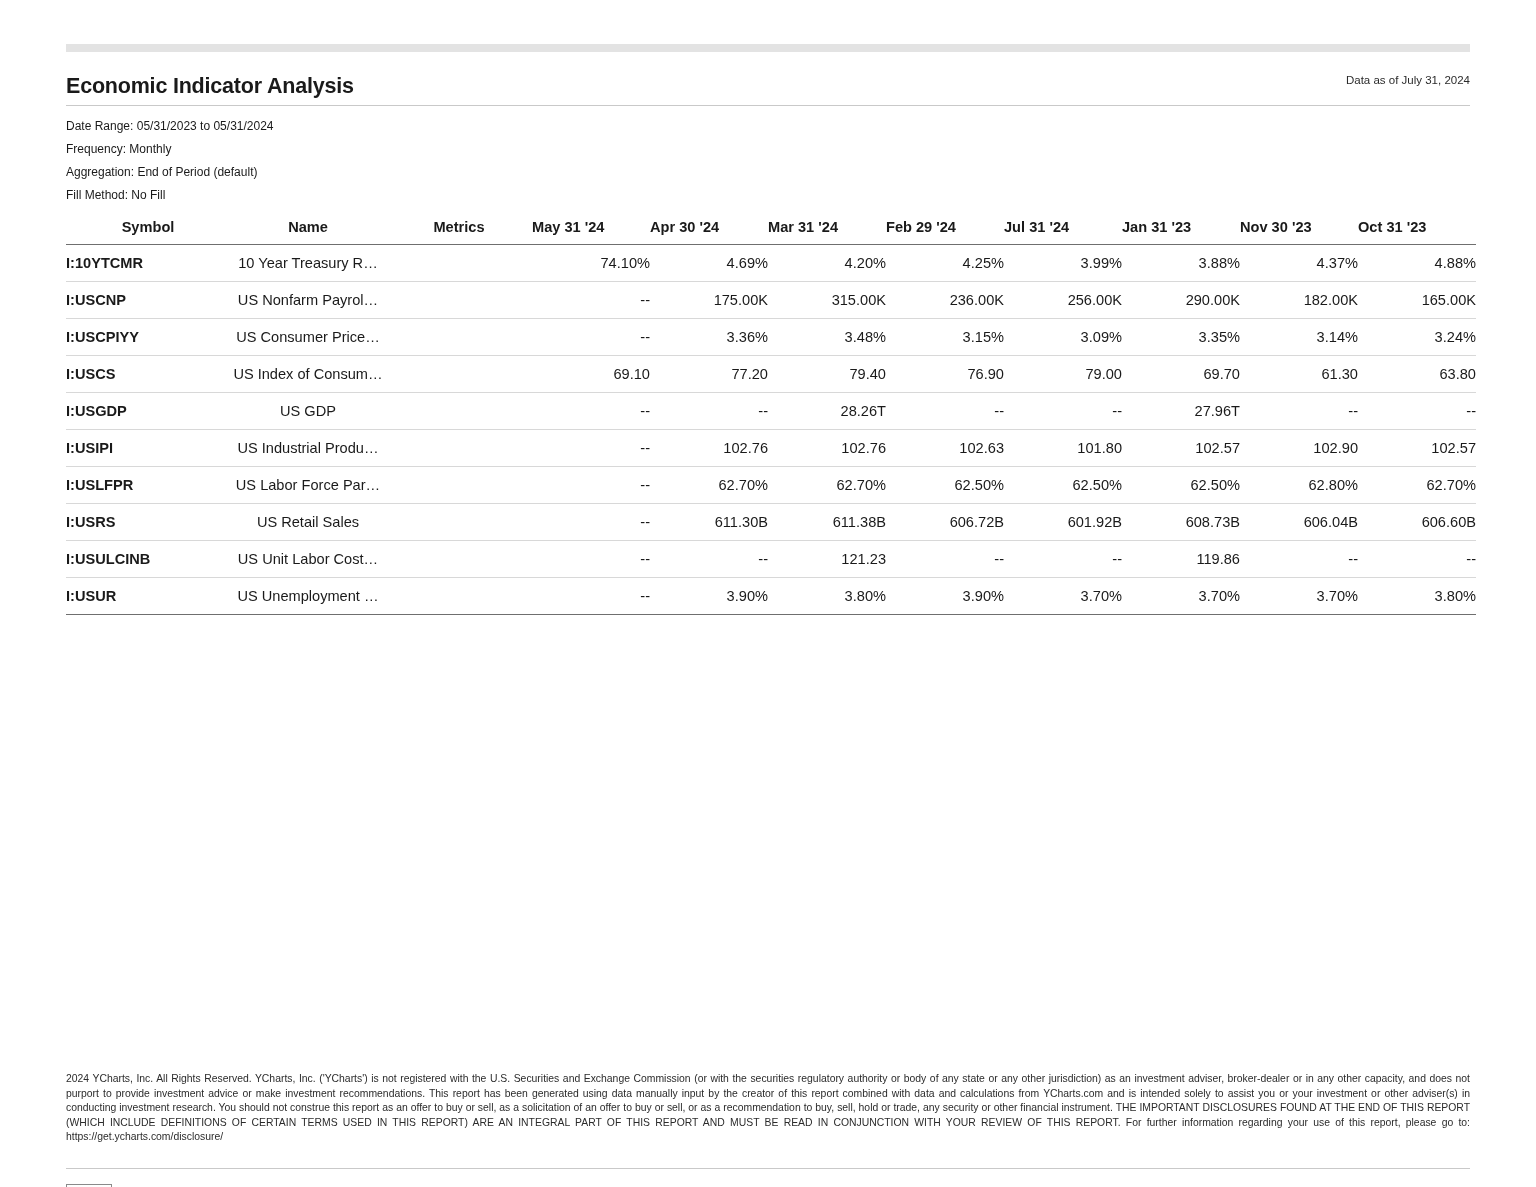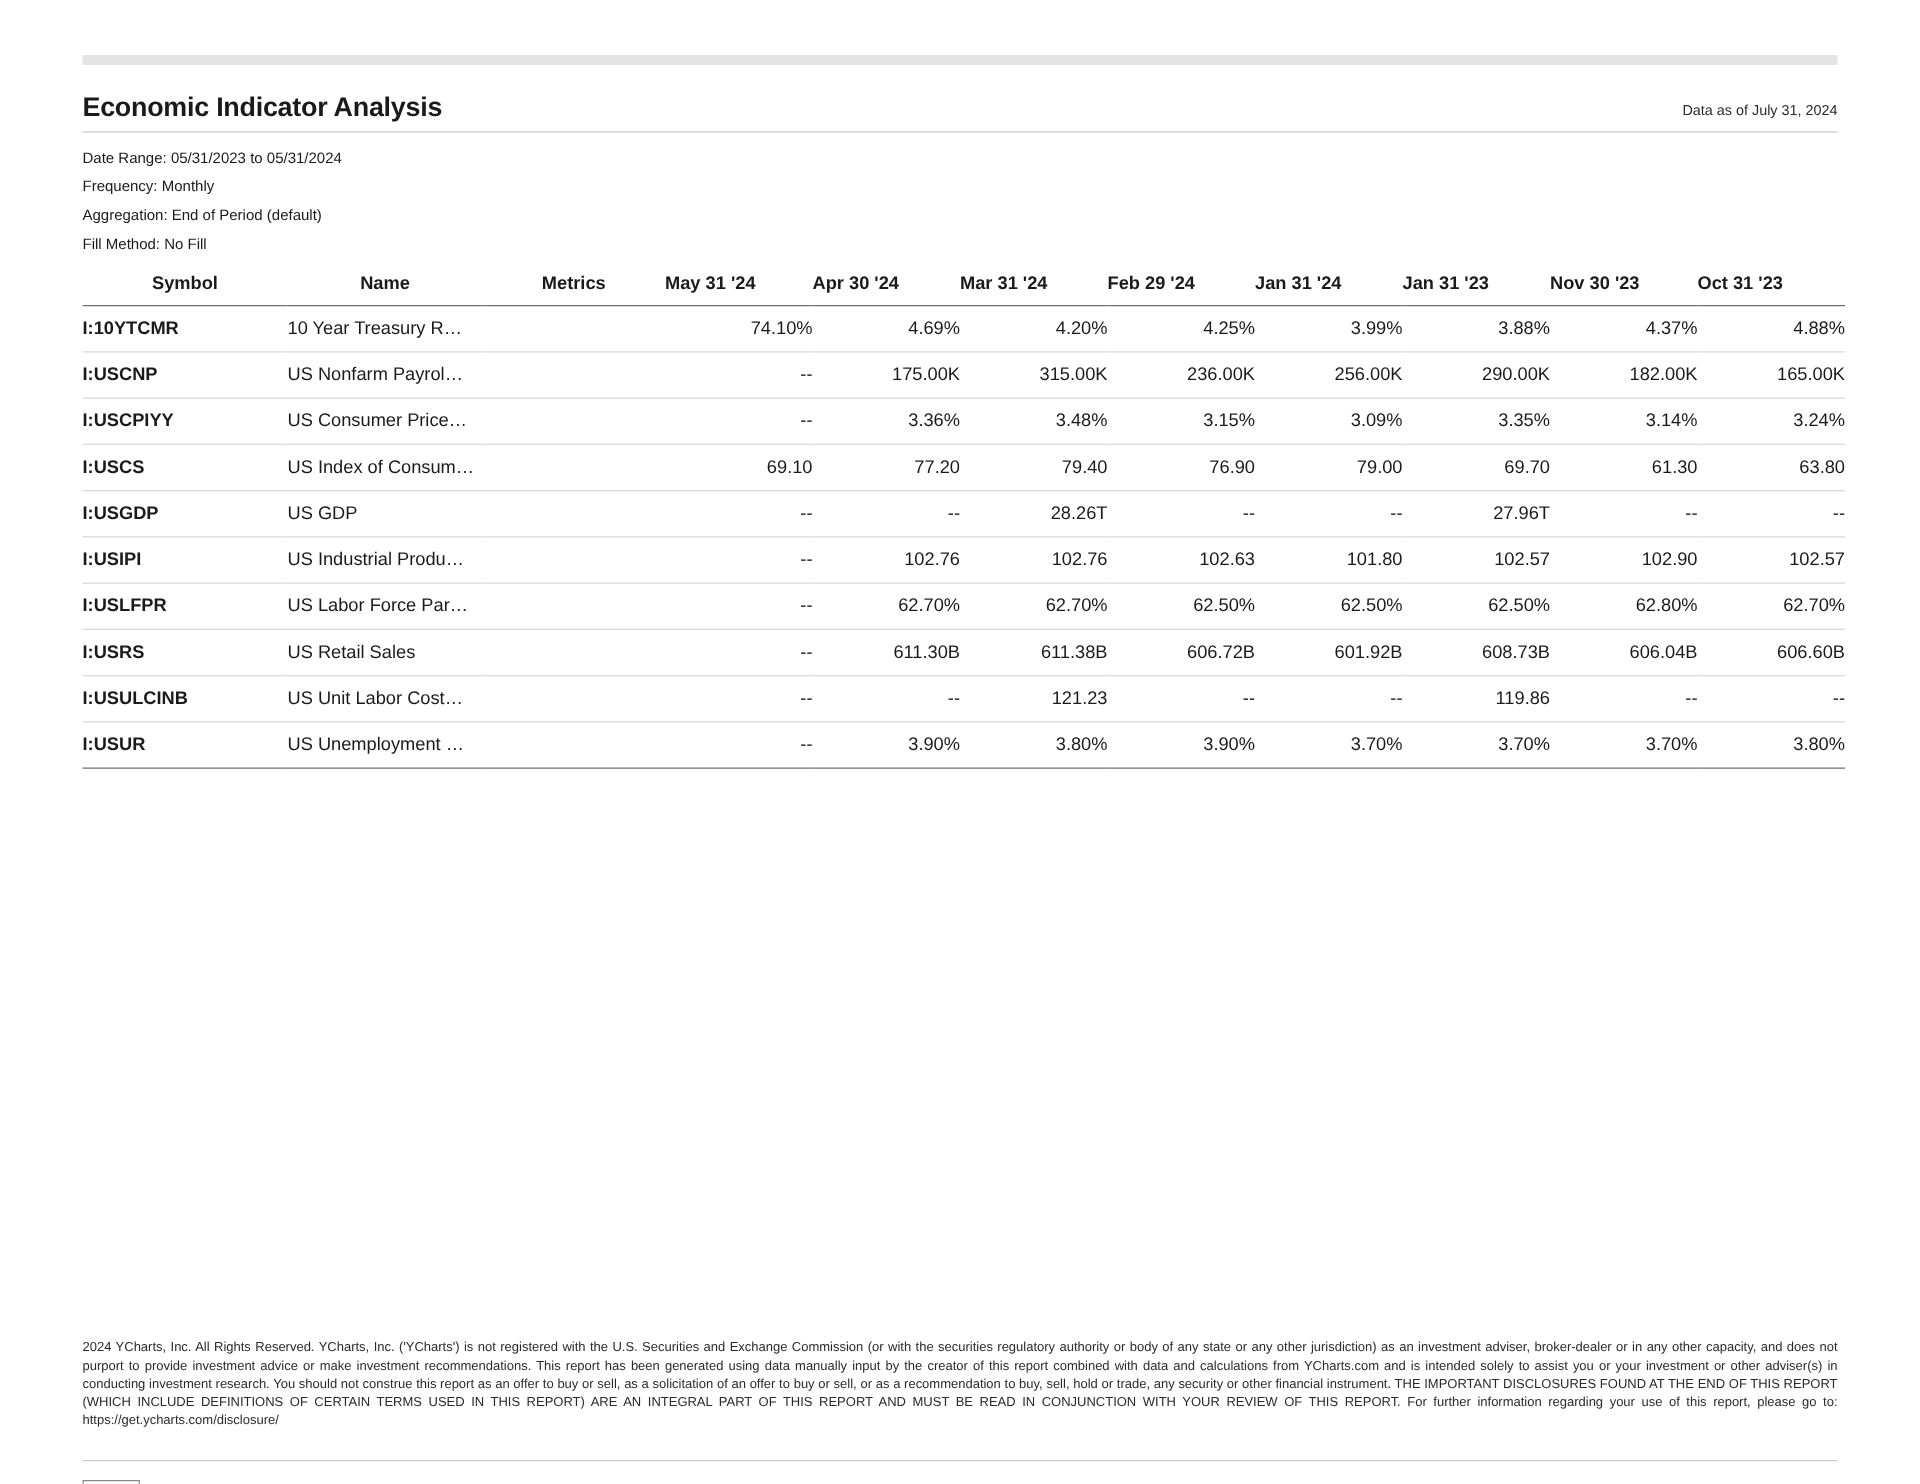--- a/index.html
+++ b/index.html
@@ -21,21 +21,20 @@
     box-sizing: border-box;
     padding: 0 66px;
   }
   .topbar {
     height: 8px;
     background: #e3e3e3;
     margin: 44px 0 0 0;
   }
   .header-row {
     display: flex;
-    align-items: flex-end;
     justify-content: space-between;
     margin-top: 22px;
   }
   .report-title {
     font-size: 21.5px;
     font-weight: bold;
     letter-spacing: -0.2px;
     color: #1a1a1a;
   }
   .data-as-of {
@@ -79,21 +78,21 @@
     color: #1a1a1a;
     white-space: nowrap;
     overflow: hidden;
     text-overflow: ellipsis;
   }
   table.data td.sym {
     text-align: left;
     font-weight: bold;
   }
   table.data td.nm {
-    text-align: left;
+    text-align: center;
   }
   table.data td.mt {
     text-align: left;
   }
   table.data tr.last td {
     border-bottom: 1.6px solid #6f6f6f;
   }
   col.c-sym { width: 164px; }
   col.c-nm  { width: 156px; }
   col.c-mt  { width: 146px; }
@@ -190,21 +189,21 @@
     </colgroup>
     <thead>
       <tr>
         <th class="sym">Symbol</th>
         <th class="nm">Name</th>
         <th class="mt">Metrics</th>
         <th>May 31 '24</th>
         <th>Apr 30 '24</th>
         <th>Mar 31 '24</th>
         <th>Feb 29 '24</th>
-        <th>Jan 31 '24</th>
+        <th>Jul 31 '24</th>
         <th>Jan 31 '23</th>
         <th>Nov 30 '23</th>
         <th>Oct 31 '23</th>
       </tr>
     </thead>
     <tbody>
       <tr>
         <td class="sym">I:10YTCMR</td>
         <td class="nm">10 Year Treasury R…</td>
         <td class="mt"></td>

